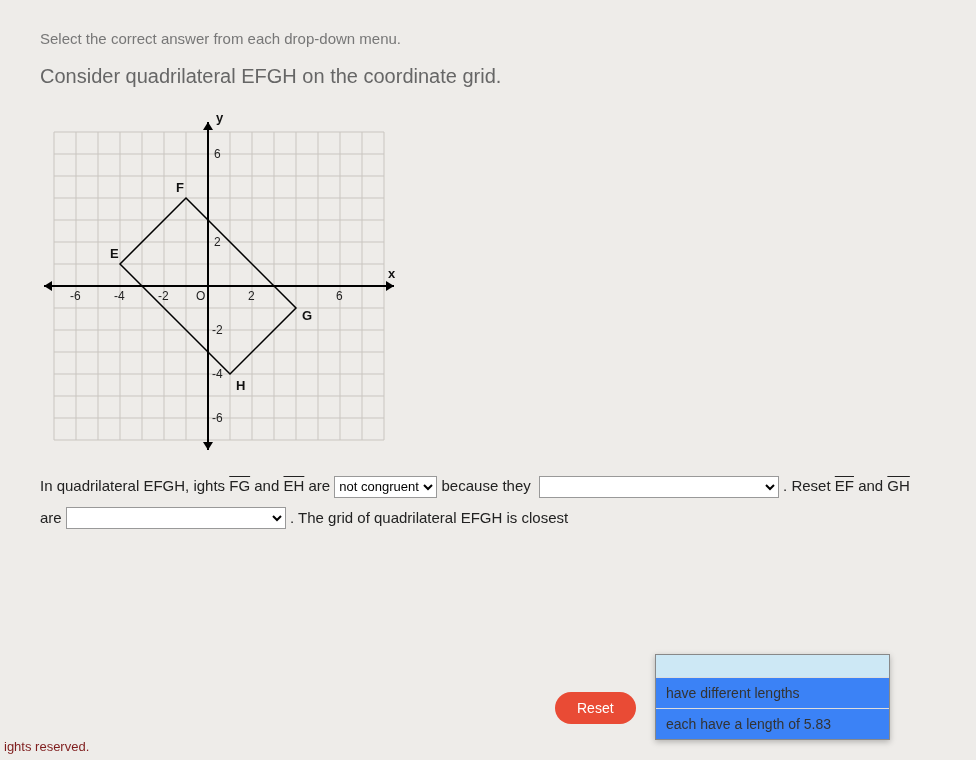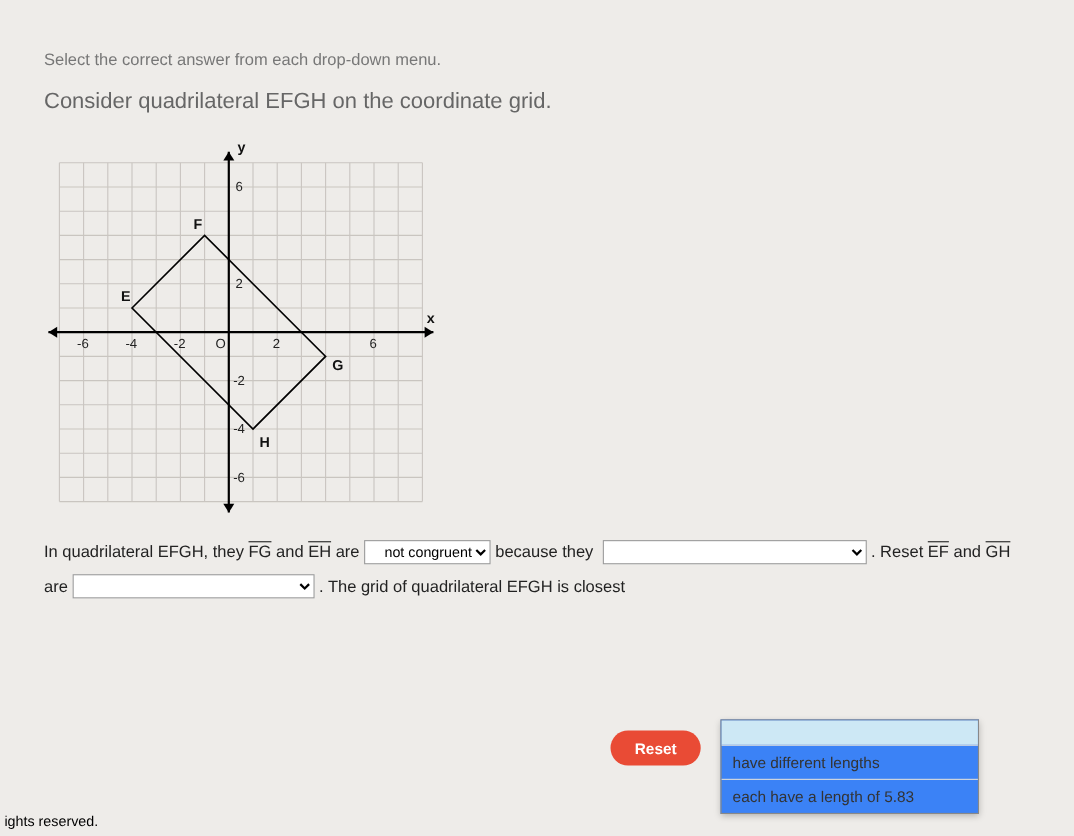--- a/index.html
+++ b/index.html
@@ -7,21 +7,21 @@
     margin: 0;
     padding: 0;
     font-family: Arial, Helvetica, sans-serif;
     background: #e8e6e3;
     width: 976px;
     height: 760px;
     overflow: hidden;
   }
   .page {
     background: #eeece9;
-    padding: 36px 40px;
+    padding: 20px 40px;
     height: 100%;
     position: relative;
   }
   .instr {
     color: #777;
     font-size: 15px;
     margin: 10px 0 18px 0;
   }
   .prompt {
     color: #666;
@@ -50,34 +50,34 @@
   }
   .over { text-decoration: overline; text-align: right; }
   select {
     font-size: 13px;
     background:#fff;
     border:1px solid #999;
     height:22px;
     vertical-align: baseline;
   }
   select.wide { width: 220px; }
-  select.small { width: 115px; text-align: right; }
+  select.small { width: 103px; }
 
   .reset-btn {
     background:#e94b35;
     color:#fff;
     border:none;
     border-radius:18px;
     padding:8px 22px;
     font-size:14px;
-    font-weight:bold;
+    font-weight:normal;
     cursor:pointer;
     position:absolute;
     left:555px;
-    top:664px;
+    top:692px;
   }
 
   .dropdown-open {
     position:absolute;
     left:655px;
     top:635px;
     width:235px;
     background:#3b82f6;
     border:1px solid #888;
     box-shadow:0 2px 6px rgba(0,0,0,.25);
@@ -89,21 +89,21 @@
     padding:7px 10px;
     border-top:1px solid #ddd;
   }
   .dropdown-open .opt:first-child { border-top:none; }
   .dropdown-open .opt.blank { height:22px; background:#cde8f5; }
 
   .footer {
     position:absolute;
     left:0;
     bottom:6px;
-    color:#000000;
+    color:#7f1d1d;
     font-size:13px;
     padding-left:4px;
   }
 </style>
 </head>
 <body>
 
 <div class="page">
 
   <div class="instr">Select the correct answer from each drop-down menu.</div>
@@ -172,21 +172,21 @@
       <polygon class="shape-line" points="80,156 146,90 256,200 190,266"></polygon>
 
       <text class="pt-label" x="70" y="150">E</text>
       <text class="pt-label" x="136" y="84">F</text>
       <text class="pt-label" x="262" y="212">G</text>
       <text class="pt-label" x="196" y="282">H</text>
     </svg>
   </div>
 
   <div class="sentence">
-    <span>In quadrilateral EFGH, they </span>
+    <span>In quadrilateral EFGH, ights </span>
     <span class="over">FG</span>
     <span> and </span>
     <span class="over">EH</span>
     <span> are </span>
     <select class="small">
       <option>not congruent</option>
       <option>congruent</option>
     </select>
     <span> because they</span>
     <select class="wide" style="margin-left:4px; width:240px;"></select>

